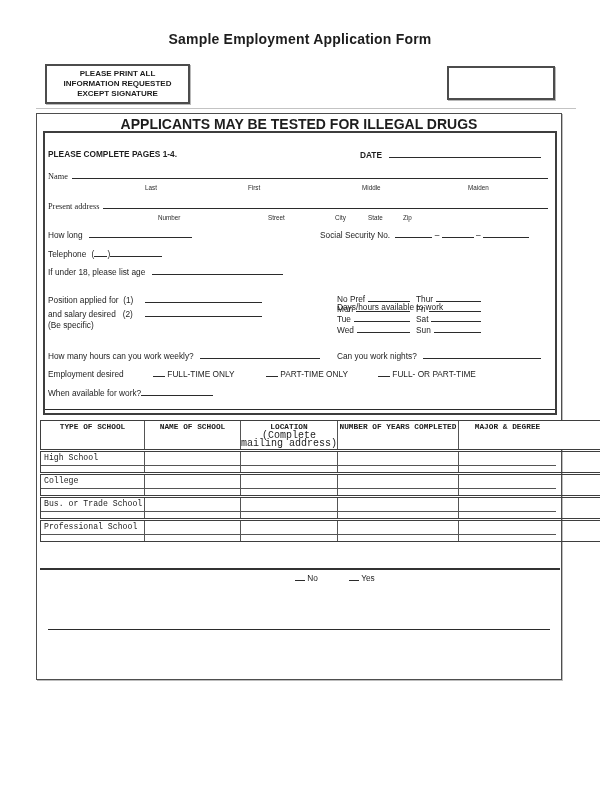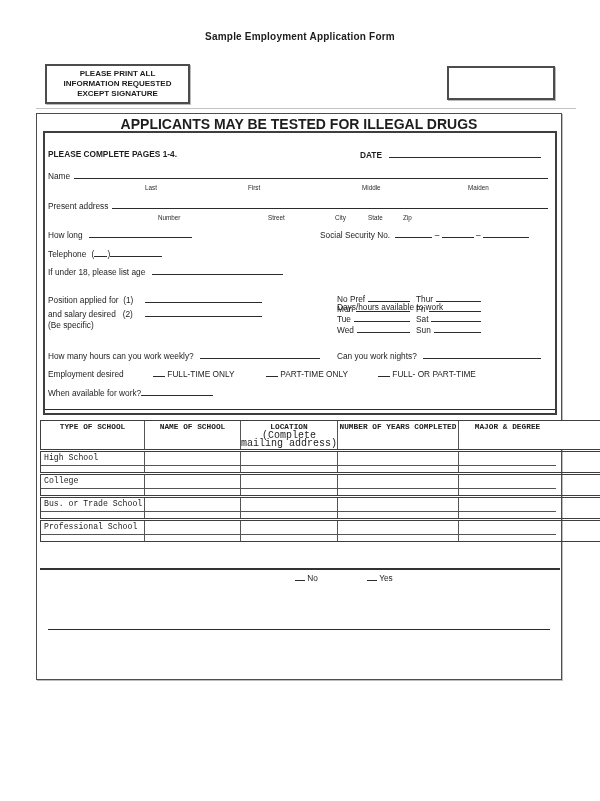--- a/index.html
+++ b/index.html
@@ -2,35 +2,35 @@
 <html><head>
 <meta charset="utf-8">
 <style>
   html,body{margin:0;padding:0;background:#fff;}
   .page{position:relative;width:600px;height:801px;background:#fff;overflow:hidden;
         font-family:"Liberation Sans","DejaVu Sans",sans-serif;color:#1d1d1d;font-size:8.3px;}
   .abs{position:absolute;}
   .b{font-weight:bold;}
   .line{display:inline-block;border-bottom:1.5px solid #2b2b2b;height:8px;vertical-align:baseline;}
   
-  .title{left:0;top:31px;width:100%;font-size:10px;font-weight:bold;text-align:center;letter-spacing:.2px;}
+  .title{left:0;top:31px;width:100%;font-size:14px;font-weight:bold;text-align:center;letter-spacing:.2px;}
   .print-box{left:45px;top:64px;width:141px;height:33px;border:2px solid #4c4c4c;
              box-shadow:1px 1px 0 #b9b9b9;font-size:8px;font-weight:bold;line-height:10px;
              text-align:center;padding-top:3px;}
   .office-box{left:447px;top:66px;width:104px;height:30px;border:2px solid #4c4c4c;box-shadow:1px 1px 0 #b9b9b9;}
   .faint-line{left:36px;top:108px;width:540px;height:1px;background:#c3c3c3;}
   .app-heading{left:0;top:100px;width:100%;text-align:center;font-size:8.5px;font-weight:bold;z-index:2;}
   .app-heading span{background:#fff;padding:0 6px;}
   
   .outer{left:36px;top:113px;width:526px;height:567px;border:1px solid #4e4e4e;box-shadow:1px 1px 0 #bdbdbd;box-sizing:border-box;}
   .drug{left:0;top:2px;width:100%;text-align:center;font-size:14px;font-weight:bold;}
   
   .inner{left:6px;top:17px;width:514px;height:284px;border:2px solid #3e3e3e;box-sizing:border-box;}
   .row{position:absolute;left:3px;width:500px;height:12px;white-space:nowrap;}
-  .flexrow{display:flex;align-items:baseline;}
+  .flexrow{display:flex;align-items:baseline;font-family:Liberation Serif, serif;}
   .flexrow .line{flex:1;margin-left:4px;}
   .sub{font-size:6.3px;color:#2a2a2a;}
   .day-grid{display:grid;grid-template-columns:73px 65px;column-gap:6px;grid-auto-rows:10.2px;}
   .day-cell{display:flex;align-items:baseline;}
   .day-cell .line{flex:1;margin-left:3px;height:7px;}
   .optgrp .line{height:7px;}
   
   .edu{left:3px;top:306px;width:584px;font-family:Liberation Mono, monospace;}
   .thead{display:flex;border:1px solid #3e3e3e;height:30px;box-sizing:border-box;background:#fff;}
   .hc{border-right:1px solid #555;font-size:7.8px;font-weight:bold;text-align:center;padding-top:2px;line-height:8.5px;box-sizing:border-box;}
@@ -258,20 +258,20 @@
         <div class="tc w3 er"></div>
         <div class="tc w4 er"></div>
         <div class="tc w5 er last"></div>
       </div>
     </div>
 
     <div class="abs sep"></div>
 
     <div class="abs conv-row">
       <span class="grp" style="left:250px;"><span class="line" style="width:10px;height:7px;"></span> <span>No</span></span>
-      <span class="grp" style="left:322px;"><span class="line" style="width:10px;height:7px;"></span> <span>Yes</span></span>
+      <span class="grp" style="left:304px;"><span class="line" style="width:10px;height:7px;"></span> <span>Yes</span></span>
     </div>
 
 
     <div class="abs final-line"></div>
 
   </div>
 </div>
 
 </body></html>

